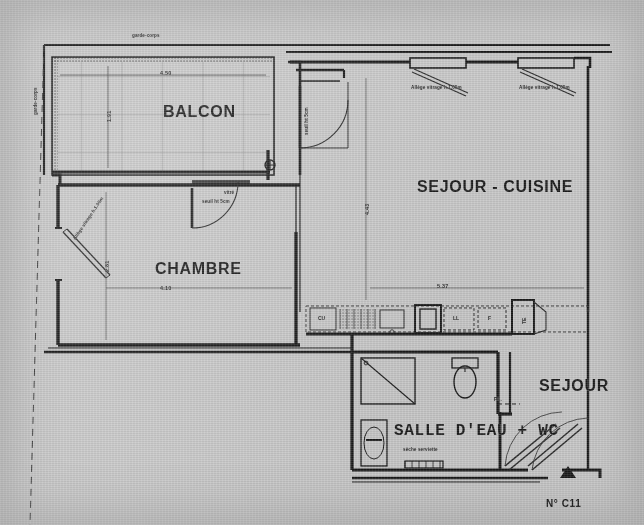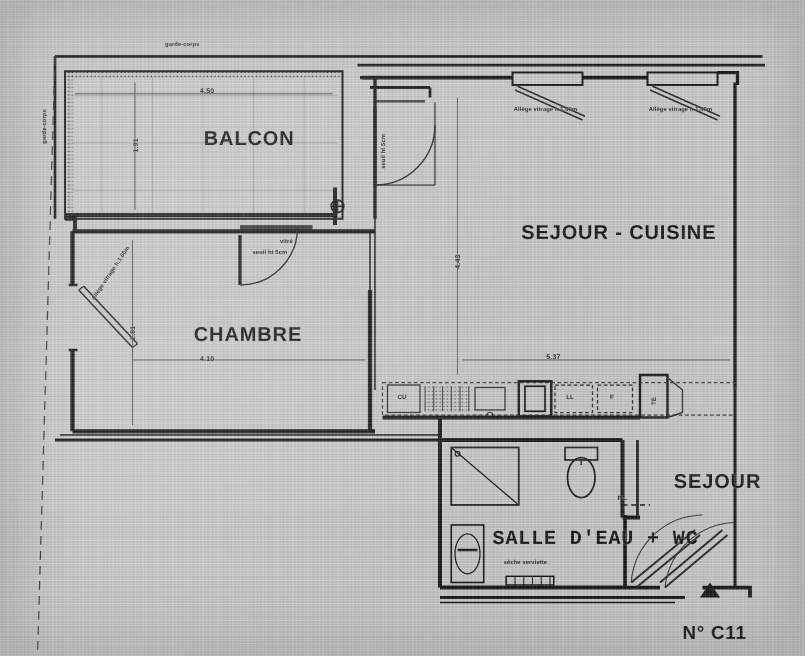--- a/index.html
+++ b/index.html
@@ -30,21 +30,21 @@
     position:absolute;z-index:50;
     color:#1a1a1a;
     font-family:"Liberation Sans", sans-serif;
     white-space:nowrap;
     text-shadow:0 0 1px rgba(200,200,200,.9);
   }
   .room{font-size:16px;font-weight:bold;letter-spacing:.7px;}
   .dim{font-size:5.5px;font-weight:bold;letter-spacing:.2px;color:#2a2a2a;}
   .note{font-size:4.6px;font-weight:bold;letter-spacing:.1px;color:#262626;}
   .tiny{font-size:5px;font-weight:bold;color:#222;}
-  .ref{font-size:15px;font-weight:bold;letter-spacing:.6px;color:#111;}
+  .ref{font-size:10px;font-weight:bold;letter-spacing:.6px;color:#111;}
   .rot90{transform:rotate(-90deg);transform-origin:left top;}
   .rot56{transform:rotate(-56deg);transform-origin:left top;}
 </style>
 </head>
 <body>
 
 <svg id="plan" viewBox="0 0 644 525" width="644" height="525">
   <defs>
     <pattern id="tilegrid" width="40.5" height="38" patternUnits="userSpaceOnUse">
       <rect width="40.5" height="38" fill="none"></rect>

